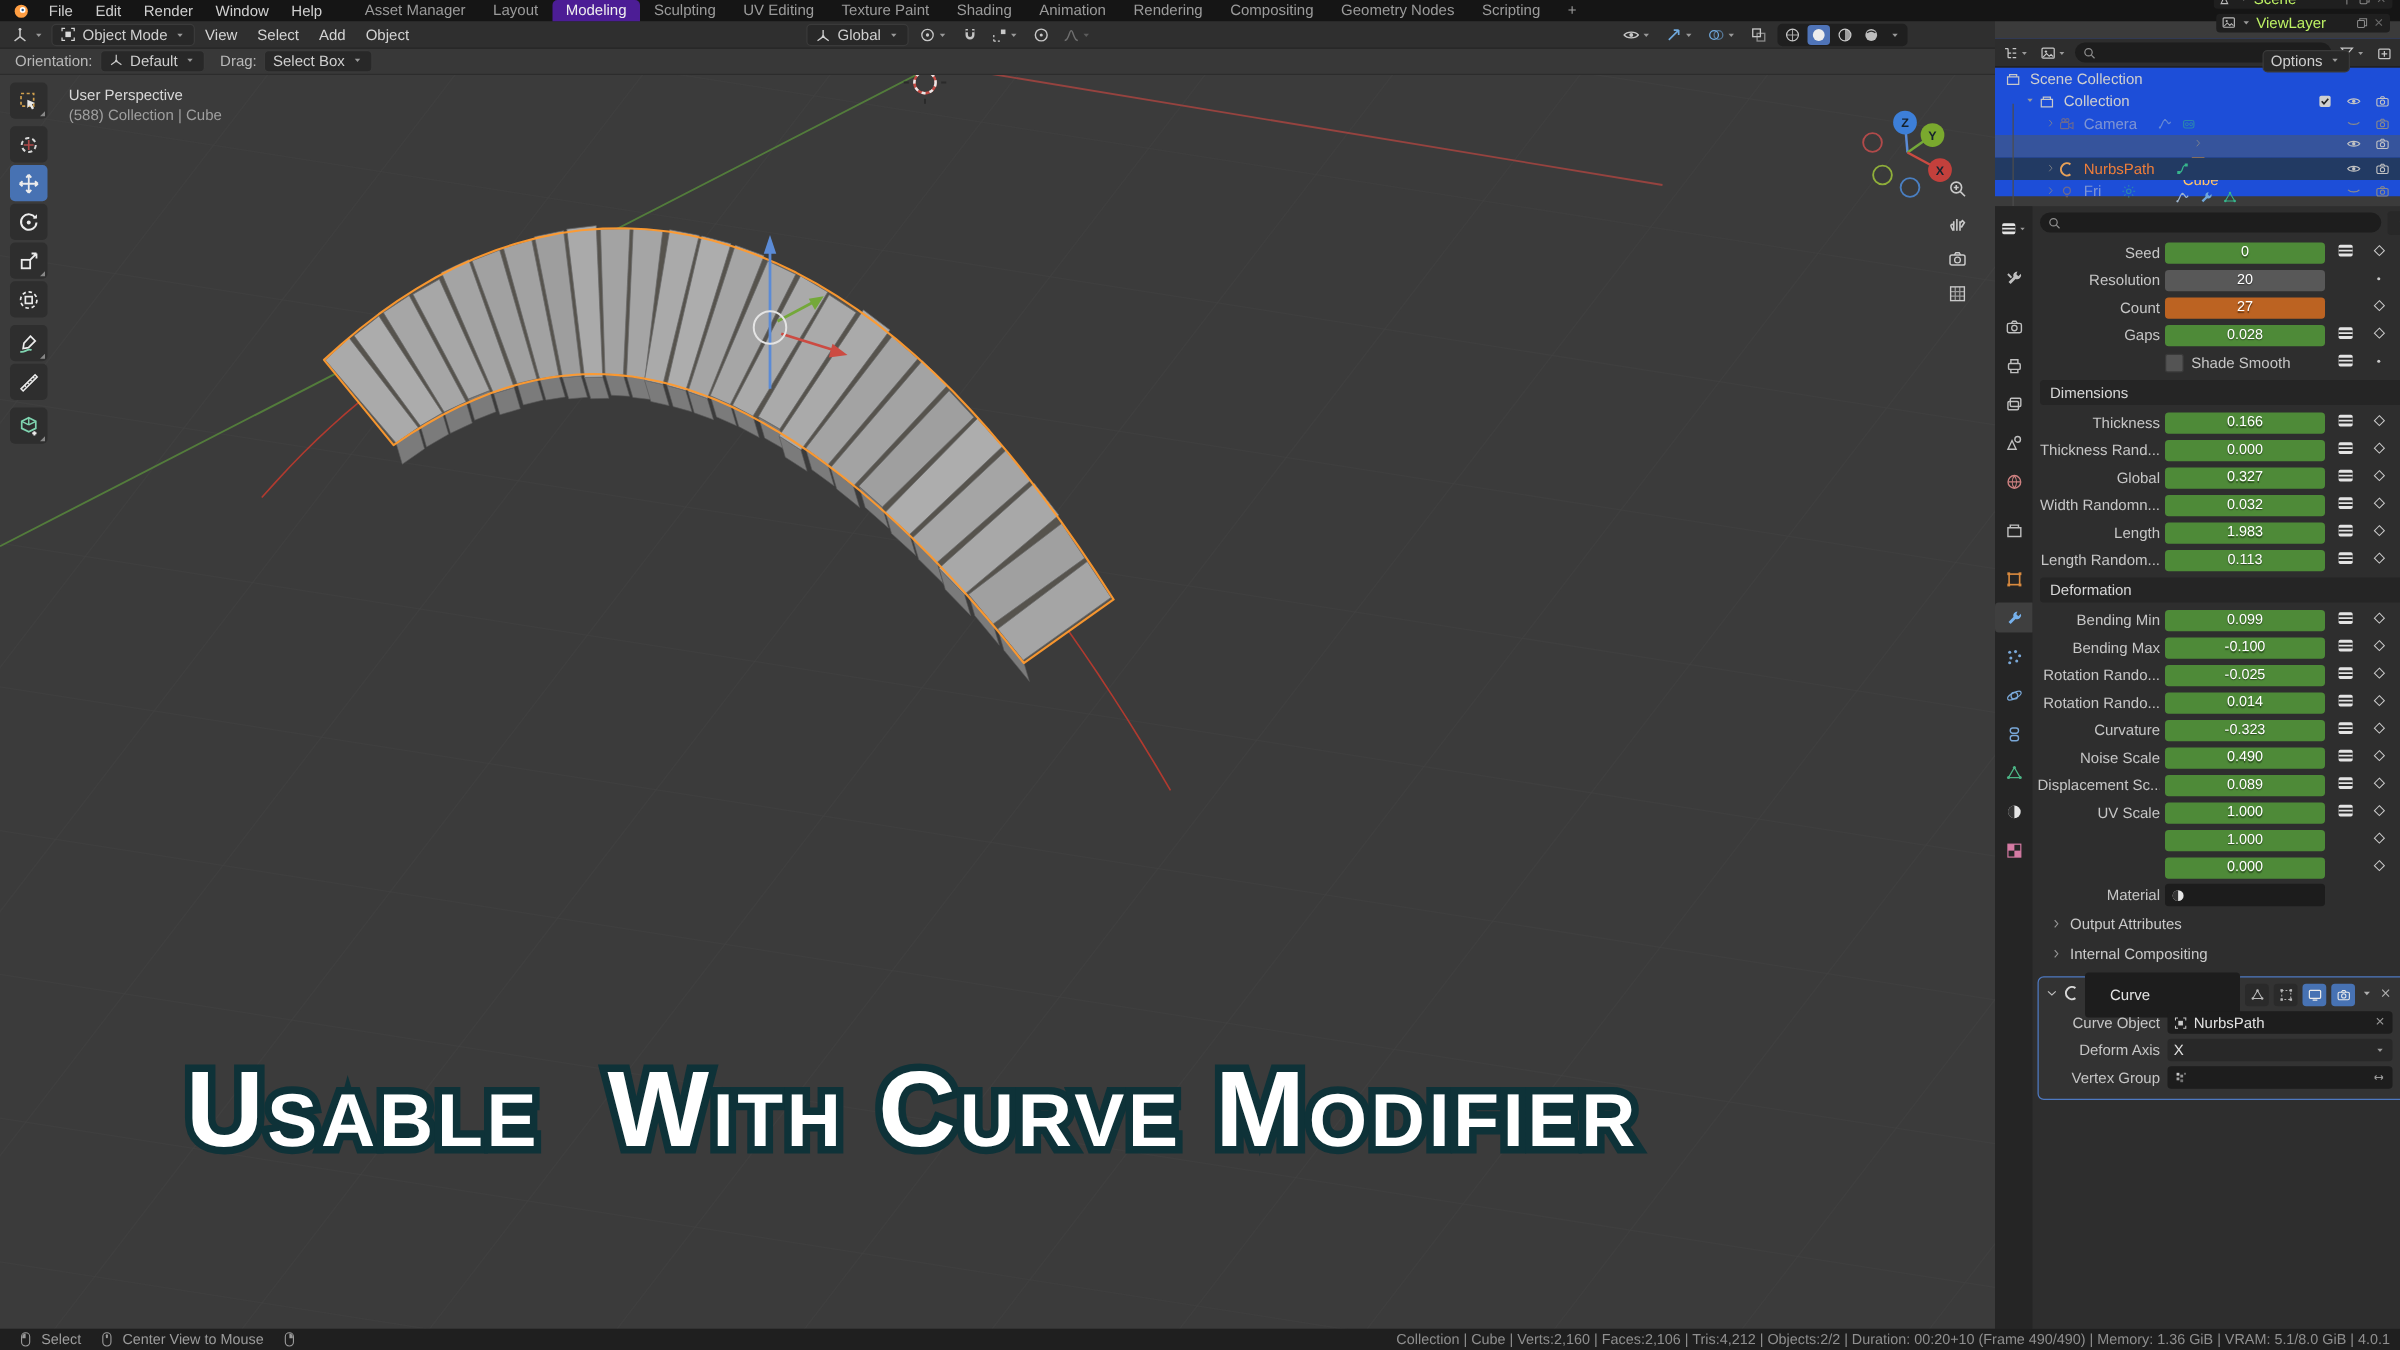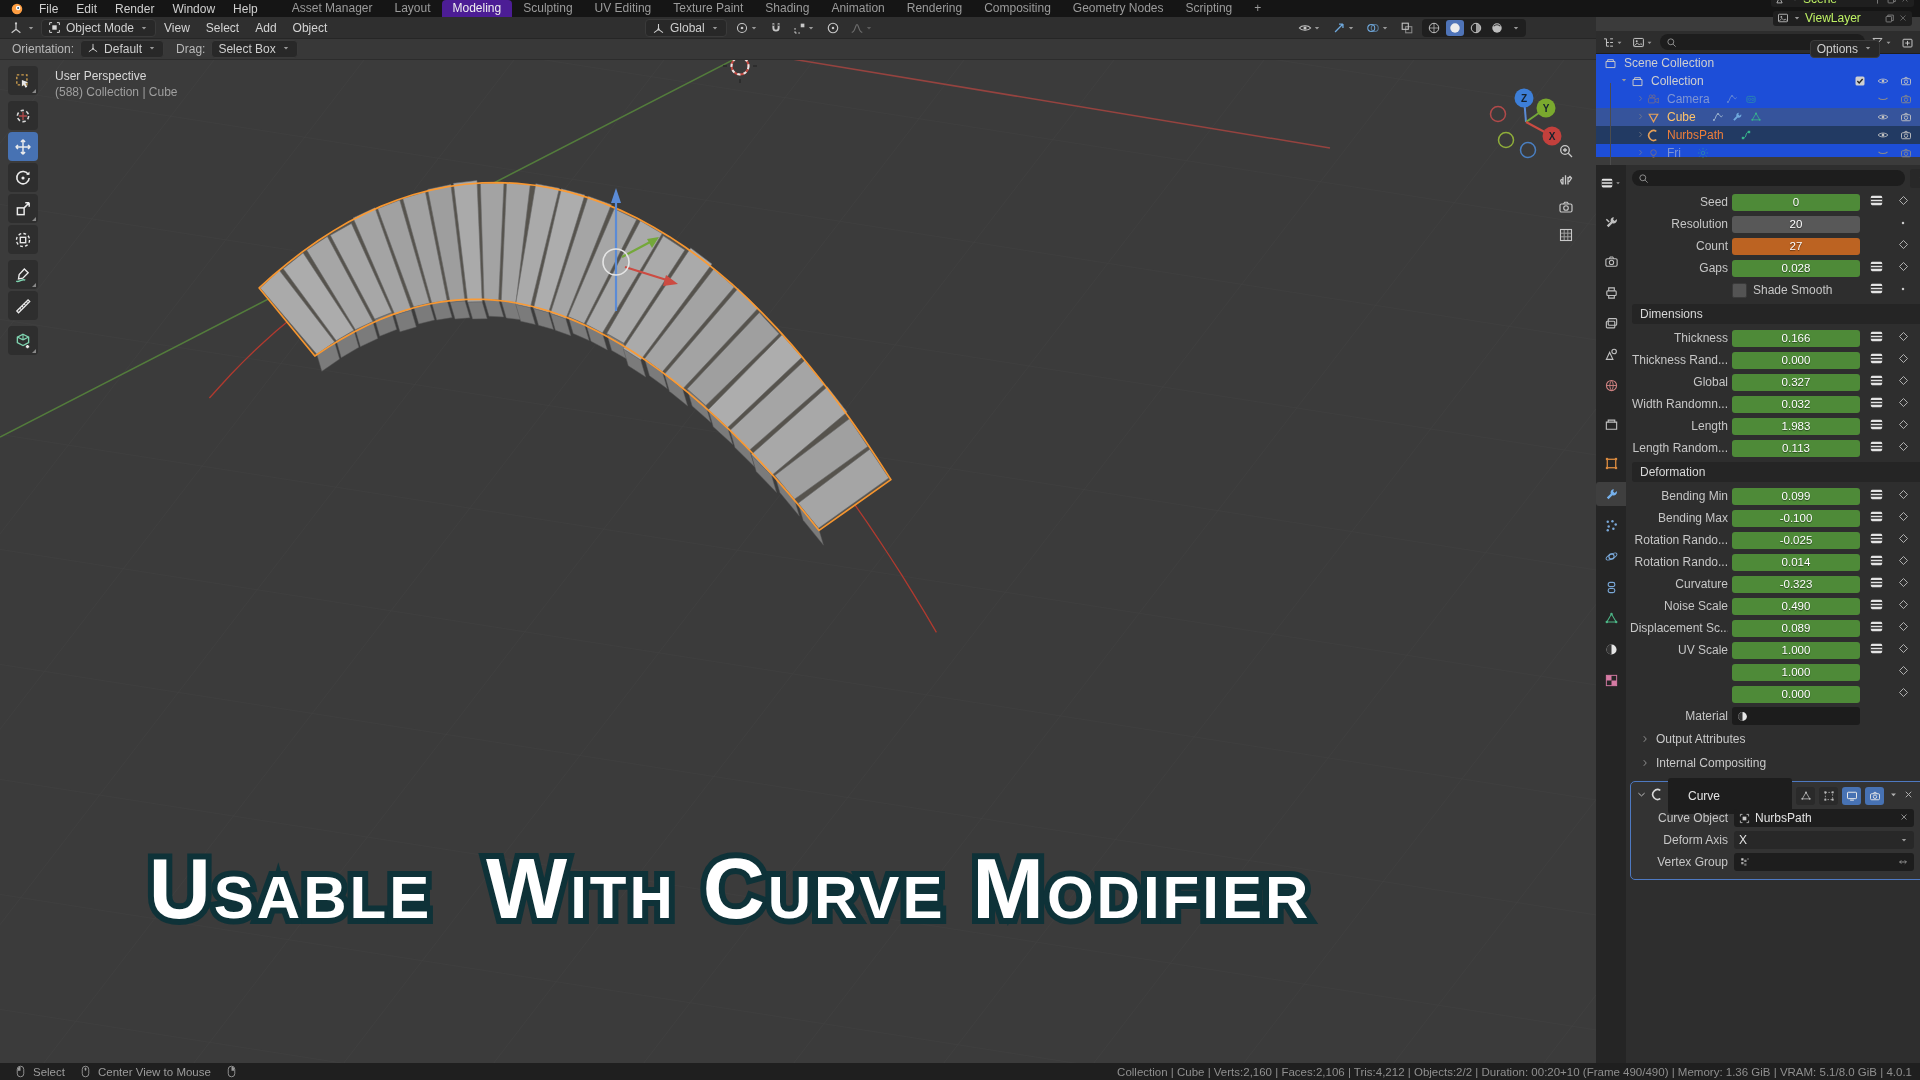--- a/index.html
+++ b/index.html
@@ -47,21 +47,21 @@
   #sidebtns{position:absolute;right:19px;top:80px;display:flex;flex-direction:column;gap:6px;z-index:24;}
   #gizmo{position:absolute;right:6px;top:12px;z-index:24;}
   
   #outliner{position:absolute;left:1596px;top:17px;width:324px;height:126px;background:#1d4ed8;z-index:20;margin-top:14px;}
   #outliner .ohead{height:23px;background:#2d2d2d;display:flex;align-items:center;gap:4px;padding:0 4px;border-bottom:1px solid #1e1e1e;box-sizing:border-box;}
   .srch{flex:1;background:#1d1d1d;border-radius:10px;height:16px;display:flex;align-items:center;padding:0 6px;gap:4px;}
   .orow{height:18px;display:flex;align-items:center;position:relative;}
   .orow .name{margin-left:5px;}
   .orow .datics{display:flex;gap:3px;margin-left:14px;}
   .orow .rights{position:absolute;right:6px;display:flex;gap:7px;align-items:center;}
-  .sel-active{background:#36549c;}
+  .sel-active{background:#36549c;flex-direction:column;}
   .sel-other{background:#223a63;}
   .dim{opacity:.55;}
   #props{position:absolute;left:1596px;top:165px;width:324px;height:898px;background:#2e2e2e;z-index:20;display:flex;}
   #ptabs{width:34px;background:#252525;display:flex;flex-direction:column;align-items:center;padding-top:6px;gap:7px;box-sizing:border-box;}
   .ptab{width:30px;height:24px;display:flex;align-items:center;justify-content:center;border-radius:3px 0 0 3px;}
   .ptab.active{background:#3f3f3f;}
   .ptab.gap{margin-top:8px;}
   #pcontent{flex:1;position:relative;}
   #phead{height:26px;display:flex;align-items:center;gap:5px;padding:0 6px;}
   .prow{height:22px;display:grid;grid-template-columns:98px 128px 24px 22px;align-items:center;column-gap:4px;padding-left:4px;}

